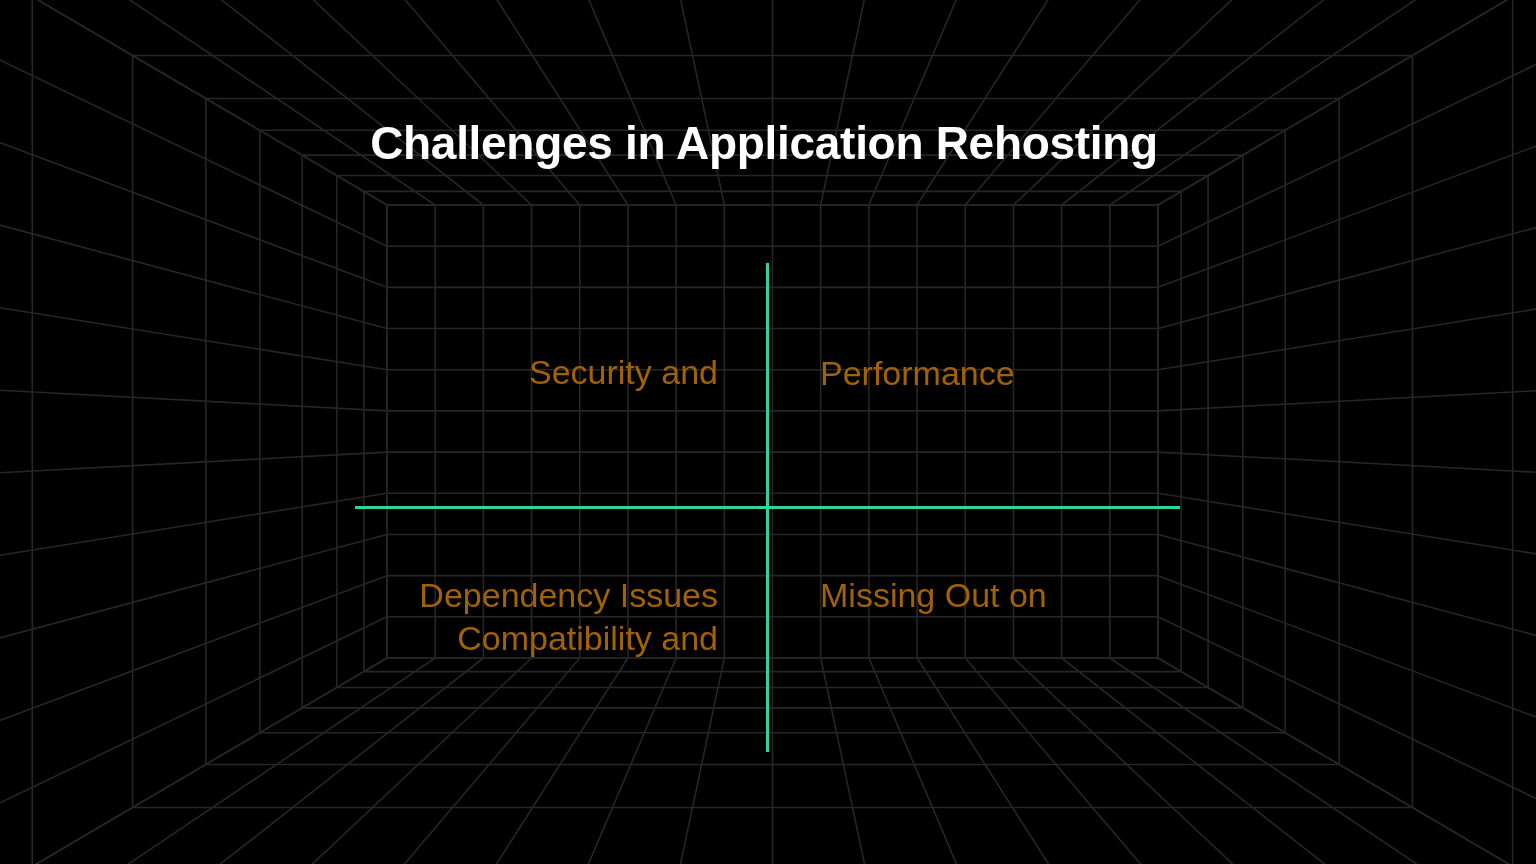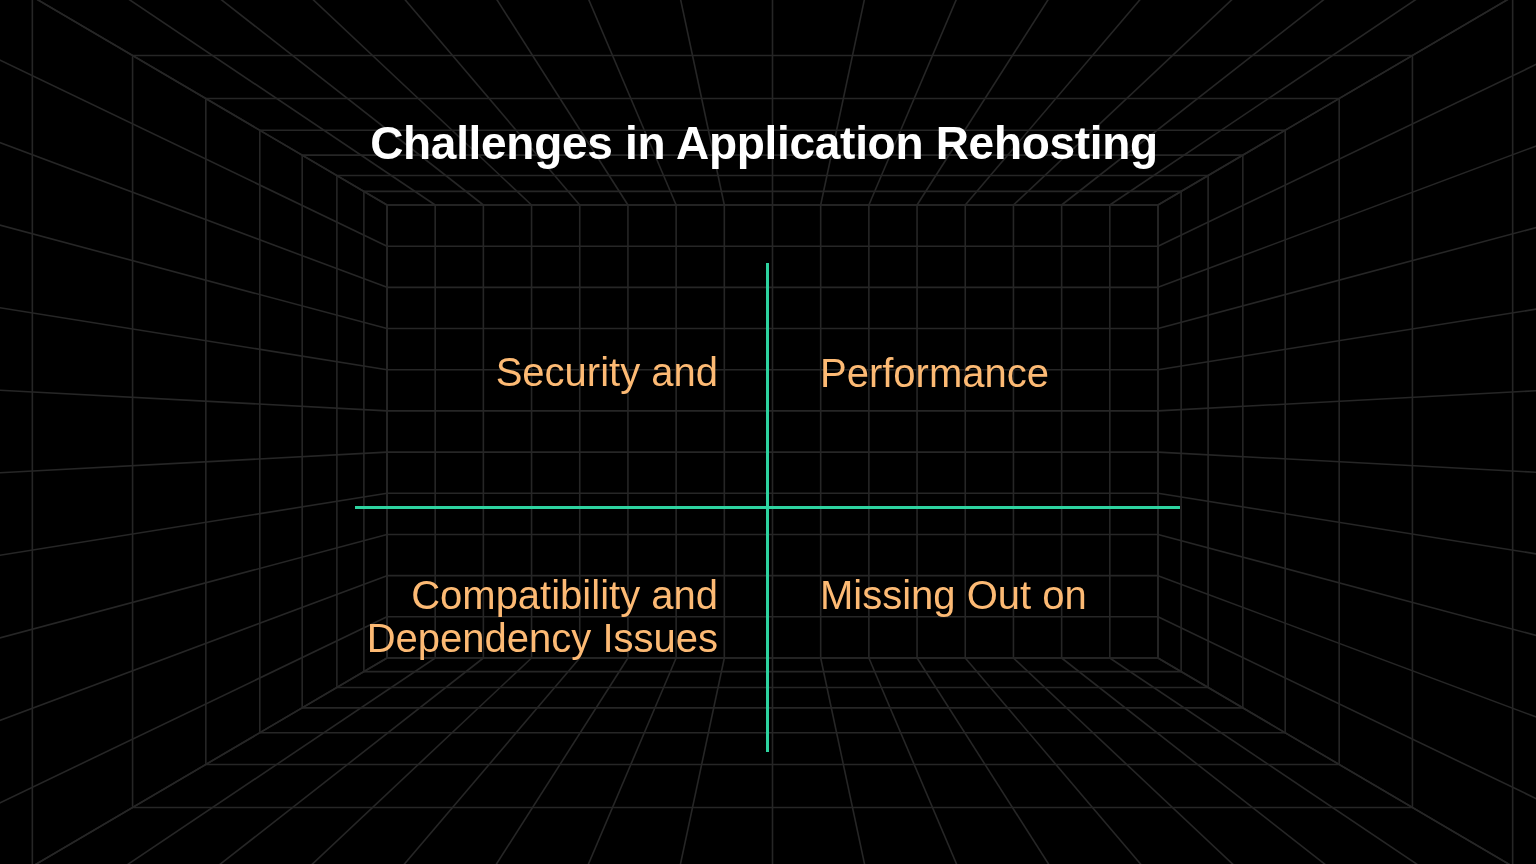--- a/index.html
+++ b/index.html
@@ -4,21 +4,21 @@
   <style>
     html, body { margin: 0; padding: 0; background: #000; }
     body { width: 1536px; height: 864px; overflow: hidden; position: relative;
            font-family: "Liberation Sans", "DejaVu Sans", sans-serif; color: #fff; }
     #room { position: absolute; left: 0; top: 0; width: 1536px; height: 864px; }
     #room line { stroke: #262626; stroke-width: 1.6; }
     .title { position: absolute; left: 0; top: 116px; width: 1528px; text-align: center;
              font-size: 46px; font-weight: 700; letter-spacing: -0.3px; color: #fff; }
     .axis-v { position: absolute; left: 766px; top: 263px; width: 3px; height: 489px; }
     .axis-h { position: absolute; left: 355px; top: 506px; width: 825px; height: 3px; }
-    .quad { position: absolute; font-size: 40px; line-height: 43px; color: #fdba74; font-weight: 400; }
+    .quad { position: absolute; font-size: 34px; line-height: 43px; color: #a16207; font-weight: 400; }
     .quad .line { display: block; white-space: nowrap; }
     .q-tl { right: calc(1536px - 718px); top: 351px; text-align: right; }
     .q-tr { left: 820px; top: 352px; text-align: left; }
     .q-bl { right: calc(1536px - 718px); top: 574px; text-align: right; }
     .q-br { left: 820px; top: 574px; text-align: center; }
   </style>
 </head>
 <body>
 
 <svg id="room" xmlns="http://www.w3.org/2000/svg" viewBox="0 0 1536 864">
@@ -160,18 +160,18 @@
 <div class="axis-v" style="background: rgb(46, 211, 160);"></div>
 <div class="axis-h" style="background: rgb(46, 211, 160);"></div>
 
 <div class="quad q-tl">
   <span class="line">Security and</span>
 </div>
 <div class="quad q-tr">
   <span class="line">Performance</span>
 </div>
 <div class="quad q-bl">
+  <span class="line">Dependency Issues</span>
   <span class="line">Compatibility and</span>
-  <span class="line">Dependency Issues</span>
 </div>
 <div class="quad q-br">
   <span class="line">Missing Out on</span>
 </div>
 
 </body></html>

